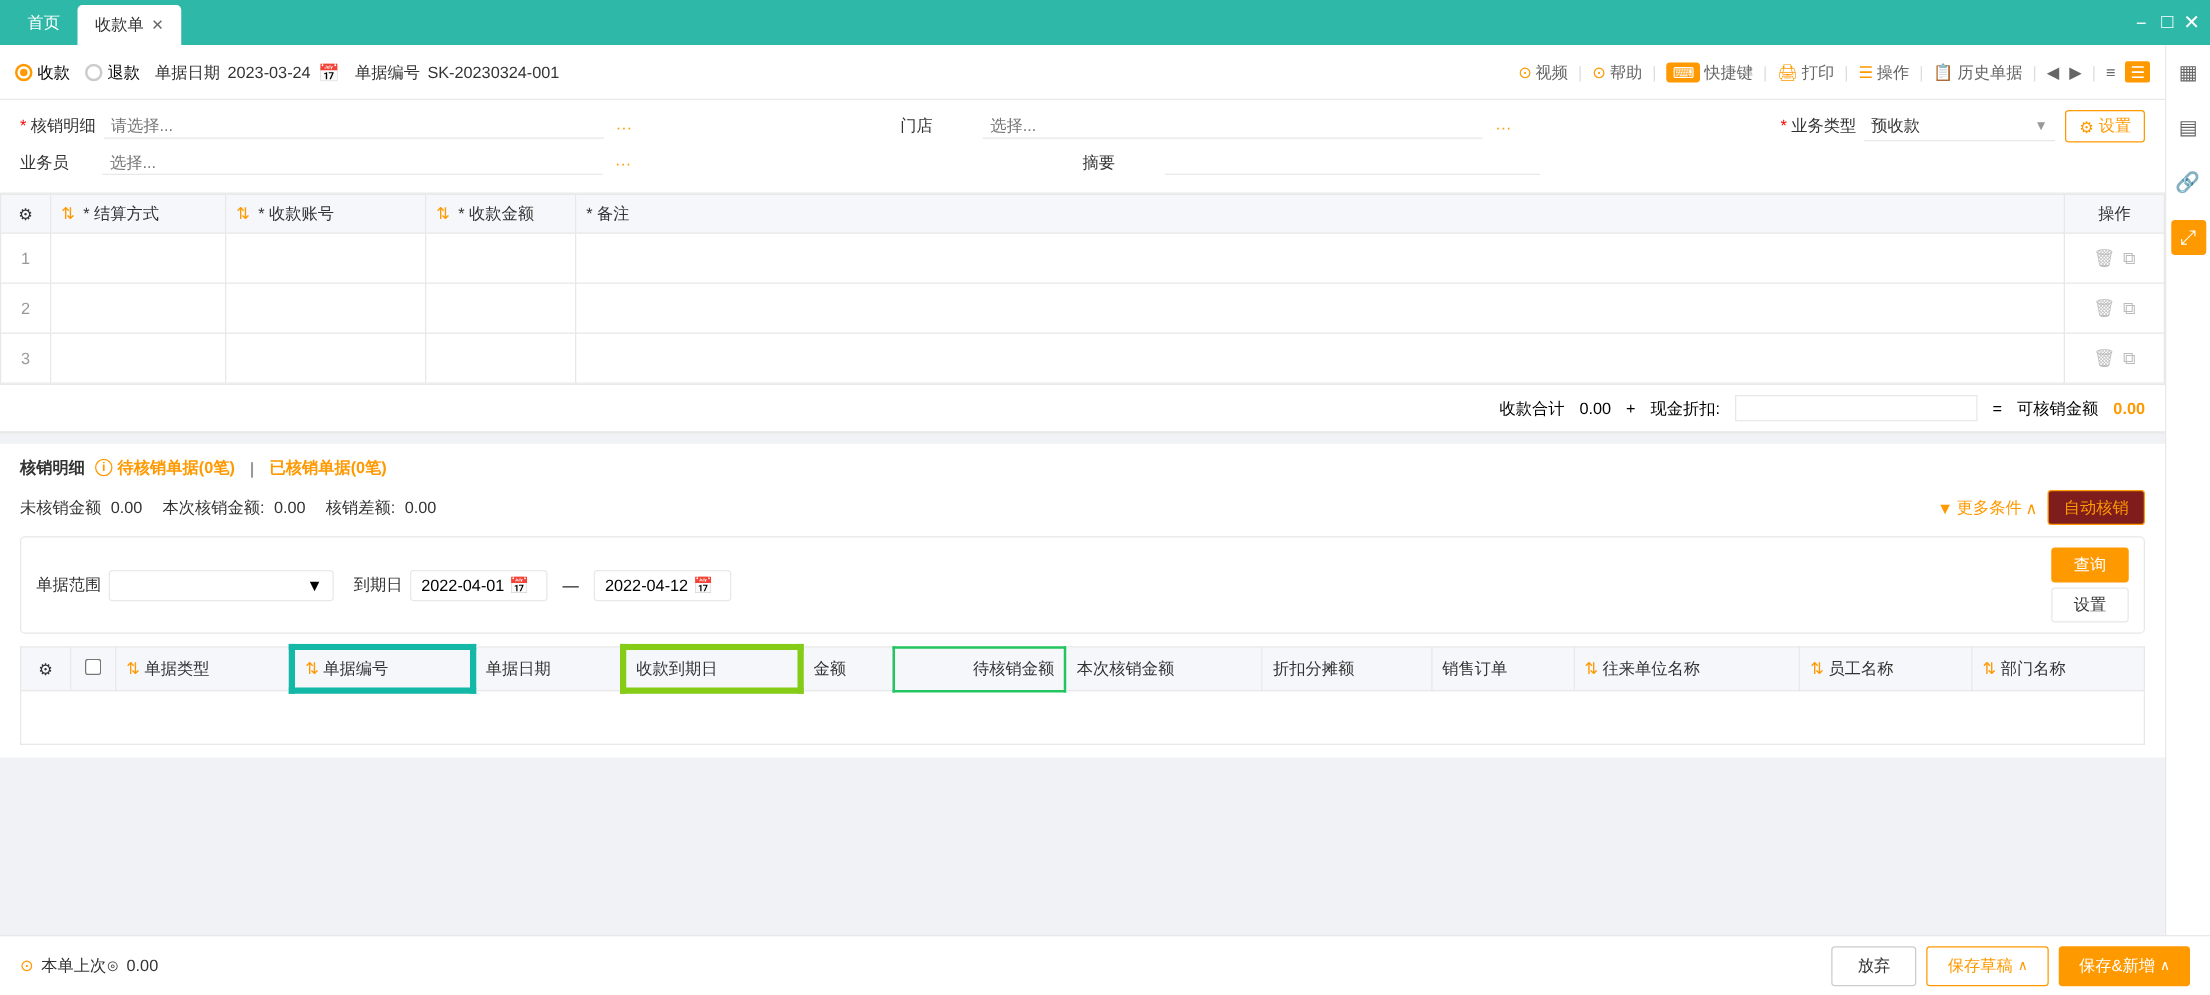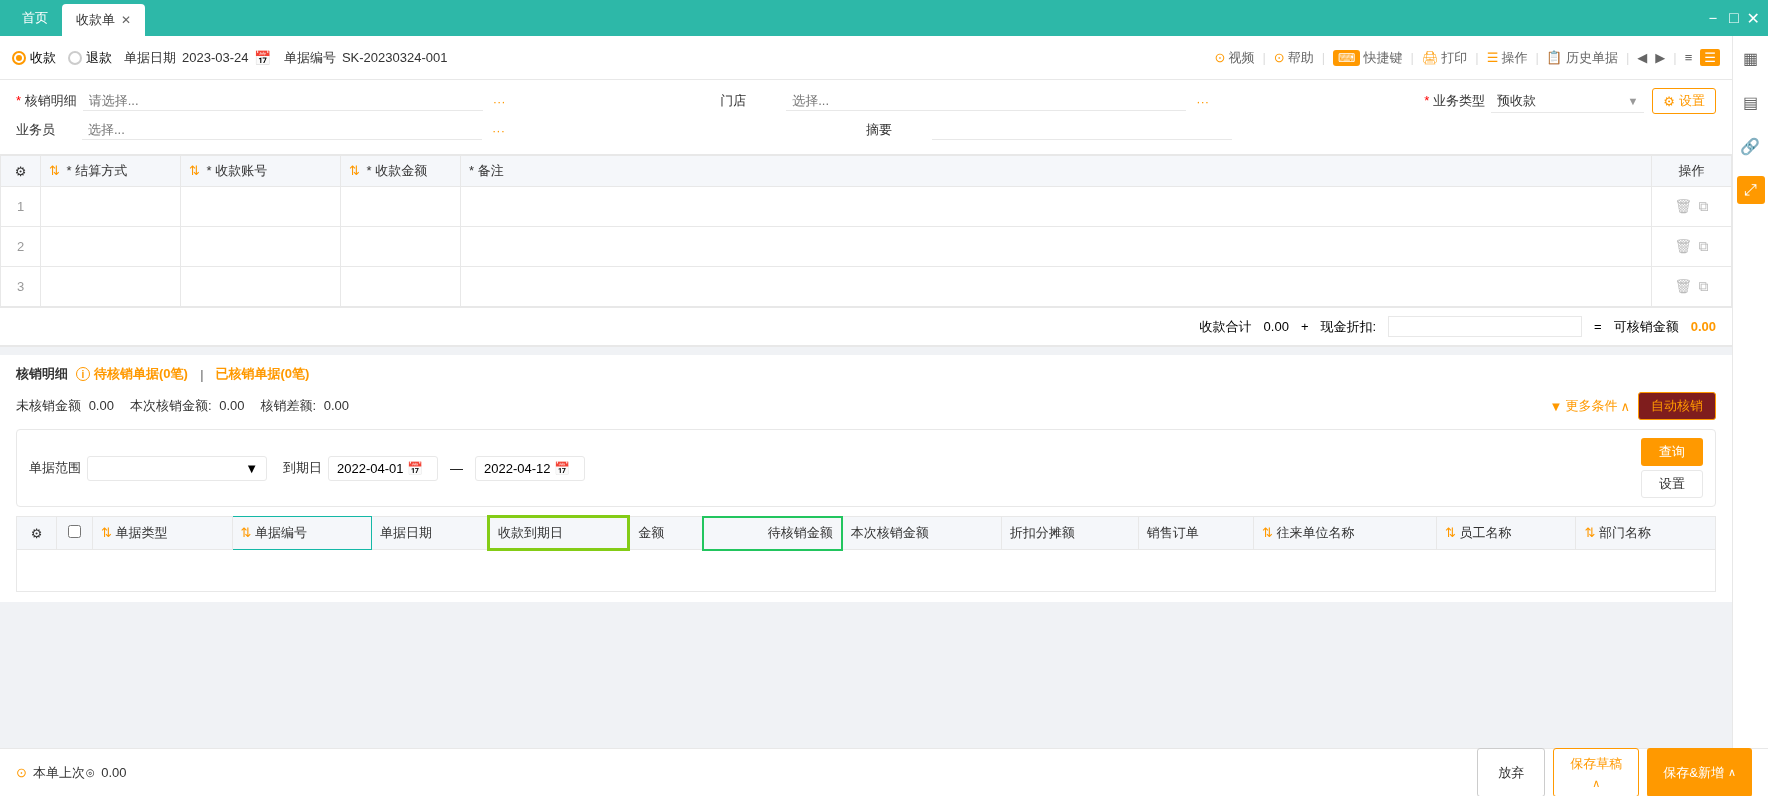--- a/index.html
+++ b/index.html
@@ -165,21 +165,21 @@
     }
     .bottom-left { display: flex; align-items: center; gap: 6px; color: #333; }
     .bottom-left-icon { color: #f90; }
     .bottom-right { margin-left: auto; display: flex; gap: 8px; }
     .btn-abandon {
       background: #fff; border: 1px solid #ccc; color: #333; padding: 6px 20px;
       border-radius: 3px; cursor: pointer;
     }
     .btn-save-draft {
       background: #fff; border: 1px solid #f90; color: #f90; padding: 6px 16px;
-      border-radius: 3px; cursor: pointer; display: flex; align-items: center; gap: 4px; flex-direction: column;
+      border-radius: 3px; cursor: pointer; display: flex; align-items: center; gap: 4px;
     }
     .btn-save-new {
       background: #f90; border: none; color: #fff; padding: 6px 16px;
       border-radius: 3px; cursor: pointer; display: flex; align-items: center; gap: 4px;
     }
     .btn-arrow { font-size: 11px; }
 
     
     .right-sidebar {
       position: fixed; right: 0; top: 36px; bottom: 0; width: 36px;
@@ -474,25 +474,25 @@
       <table style="width:100%;border-collapse:collapse;min-width:900px;">
         <thead>
           <tr style="background:#f5f7fa;">
             <th style="border:1px solid #e8e8e8;padding:6px 8px;width:40px;text-align:center;">⚙</th>
             <th style="border:1px solid #e8e8e8;padding:6px 8px;width:36px;text-align:center;">
               <input type="checkbox" style="">
             </th>
             <th style="border:1px solid #e8e8e8;padding:6px 8px;">
               <span style="color:#f90;">⇅</span> 单据类型
             </th>
-            <th style="border:1px solid #14b8a6;padding:6px 8px;">
+            <th style="border:5px solid #14b8a6;padding:6px 8px;">
               <span style="color:#f90;">⇅</span> 单据编号
             </th>
             <th style="border:1px solid #e8e8e8;padding:6px 8px;">单据日期</th>
-            <th style="border:3px solid #84cc16;padding:6px 8px;">收款到期日</th>
+            <th style="border:5px solid #84cc16;padding:6px 8px;">收款到期日</th>
             <th style="border:1px solid #e8e8e8;padding:6px 8px;">金额</th>
             <th style="border:2px solid #22c55e;padding:6px 8px;text-align:right;">待核销金额</th>
             <th style="border:1px solid #e8e8e8;padding:6px 8px;">本次核销金额</th>
             <th style="border:1px solid #e8e8e8;padding:6px 8px;">折扣分摊额</th>
             <th style="border:1px solid #e8e8e8;padding:6px 8px;">销售订单</th>
             <th style="border:1px solid #e8e8e8;padding:6px 8px;">
               <span style="color:#f90;">⇅</span> 往来单位名称
             </th>
             <th style="border:1px solid #e8e8e8;padding:6px 8px;">
               <span style="color:#f90;">⇅</span> 员工名称

